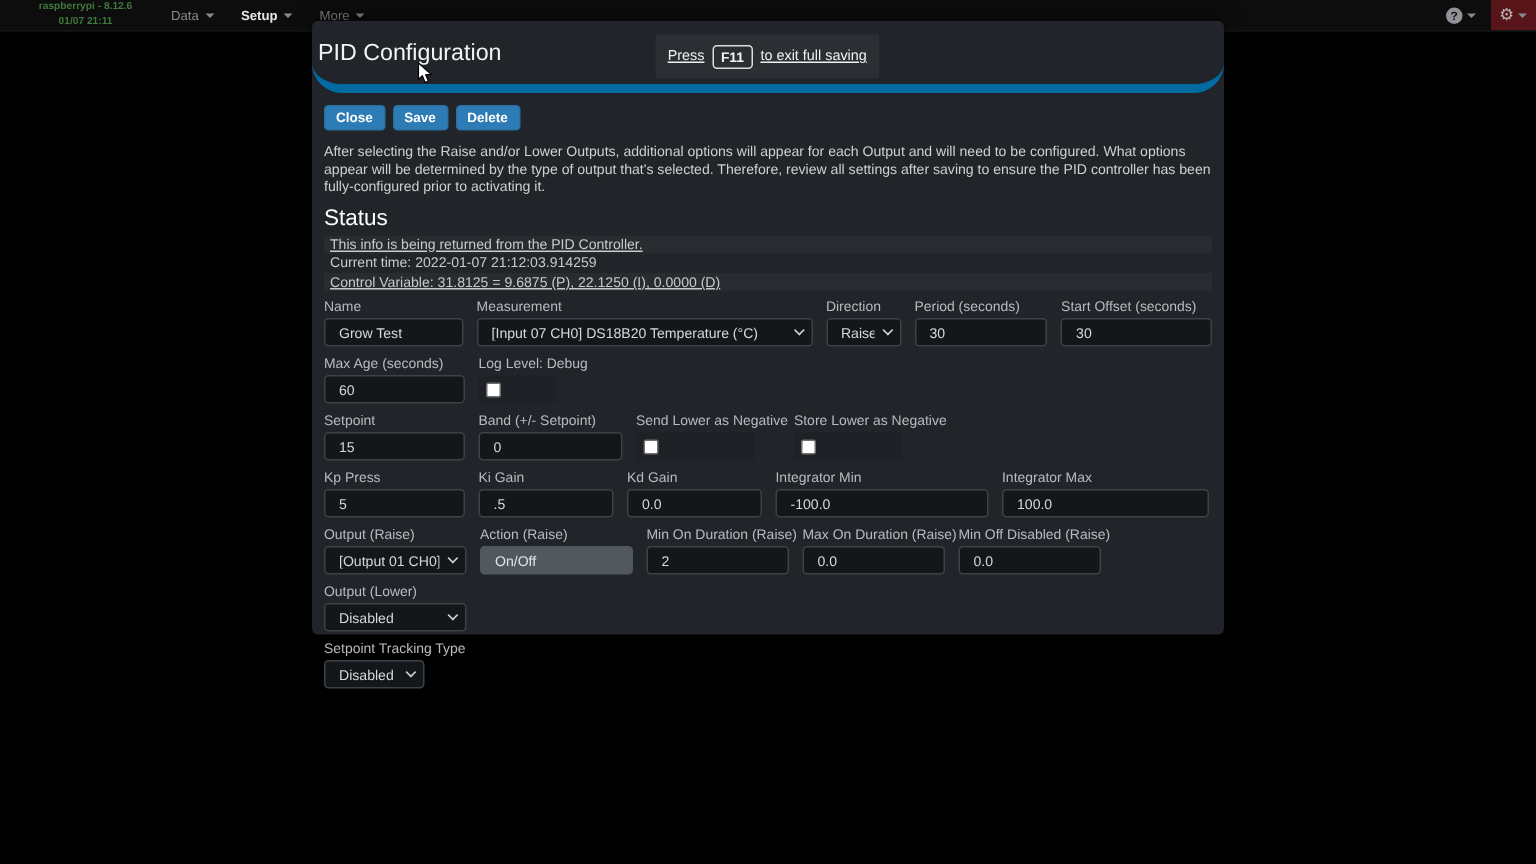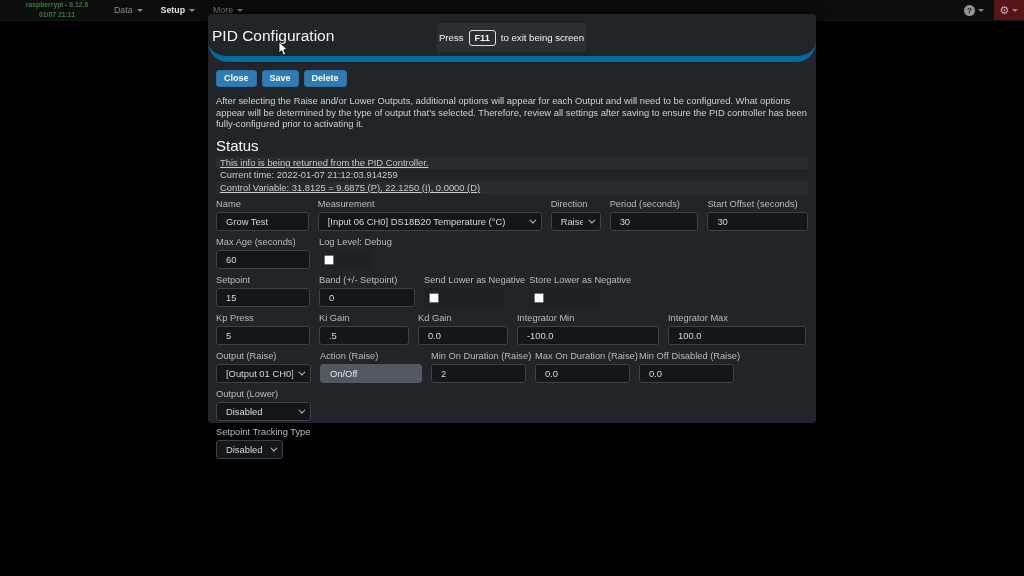--- a/index.html
+++ b/index.html
@@ -54,21 +54,21 @@
   .sel-text { color:#d6d8da; font-size:9.4px; flex:1; white-space:nowrap; overflow:hidden; }
   .caret-icon { width:5px; height:5px; border-right:1.4px solid #cfd2d4; border-bottom:1.4px solid #cfd2d4;
                 transform:rotate(45deg) translateY(-2px); margin-left:5px; flex:none; }
   .check-strip { height:19px; background:#1e2226; display:flex; align-items:center; padding-left:5px; }
   .checkbox { width:10px; height:10px; background:#fff; border:1px solid #6f6f6f; border-radius:1.5px; }
   .mb { margin-bottom:6px; }
 
   
   .fs-notice { position:absolute; left:437px; top:23px; width:149px; height:29px; background:#2b2f34;
                display:flex; align-items:center; justify-content:center; gap:5px; }
-  .fs-text { color:#f1f1f1; font-size:9.6px; }
+  .fs-text { color:#f1f1f1; font-size:9.6px;text-decoration:underline; }
   .fs-key { color:#f1f1f1; font-size:9.2px; font-weight:bold; border:1px solid #dcdcdc; border-radius:3px;
             padding:2px 5px; background:#2b2f34; }
 
   
   .cursor { position:absolute; left:278px; top:42px; width:11px; height:14px; pointer-events:none; }
 </style>
 </head>
 <body>
 
 <div class="navbar">
@@ -124,21 +124,21 @@
     </div>
 
     <div class="frow mb">
       <div class="field" style="width:94px">
         <label class="lbl">Name</label>
         <input class="input" value="Grow Test" style="">
       </div>
       <div class="field" style="width:227px">
         <label class="lbl">Measurement</label>
         <div class="select">
-          <span class="sel-text">[Input 06 CH0] DS18B20 Temperature (°C)</span>
+          <span class="sel-text">[Input 07 CH0] DS18B20 Temperature (°C)</span>
           <span class="caret-icon"></span>
         </div>
       </div>
       <div class="field" style="width:50px">
         <label class="lbl">Direction</label>
         <div class="select">
           <span class="sel-text">Raise</span>
           <span class="caret-icon"></span>
         </div>
       </div>
@@ -256,18 +256,18 @@
         </div>
       </div>
     </div>
 
   </div>
 </div>
 
 <div class="fs-notice">
   <span class="fs-text">Press</span>
   <span class="fs-key">F11</span>
-  <span class="fs-text">to exit being screen</span>
+  <span class="fs-text">to exit full saving</span>
 </div>
 
 <svg class="cursor" viewBox="0 0 11 14">
   <path d="M1,0 L1,11 L3.6,8.6 L5.4,13 L7.6,12 L5.8,7.8 L9.4,7.6 Z" fill="#ffffff" stroke="#000000" stroke-width="0.8"></path>
 </svg>
 
 </body></html>

